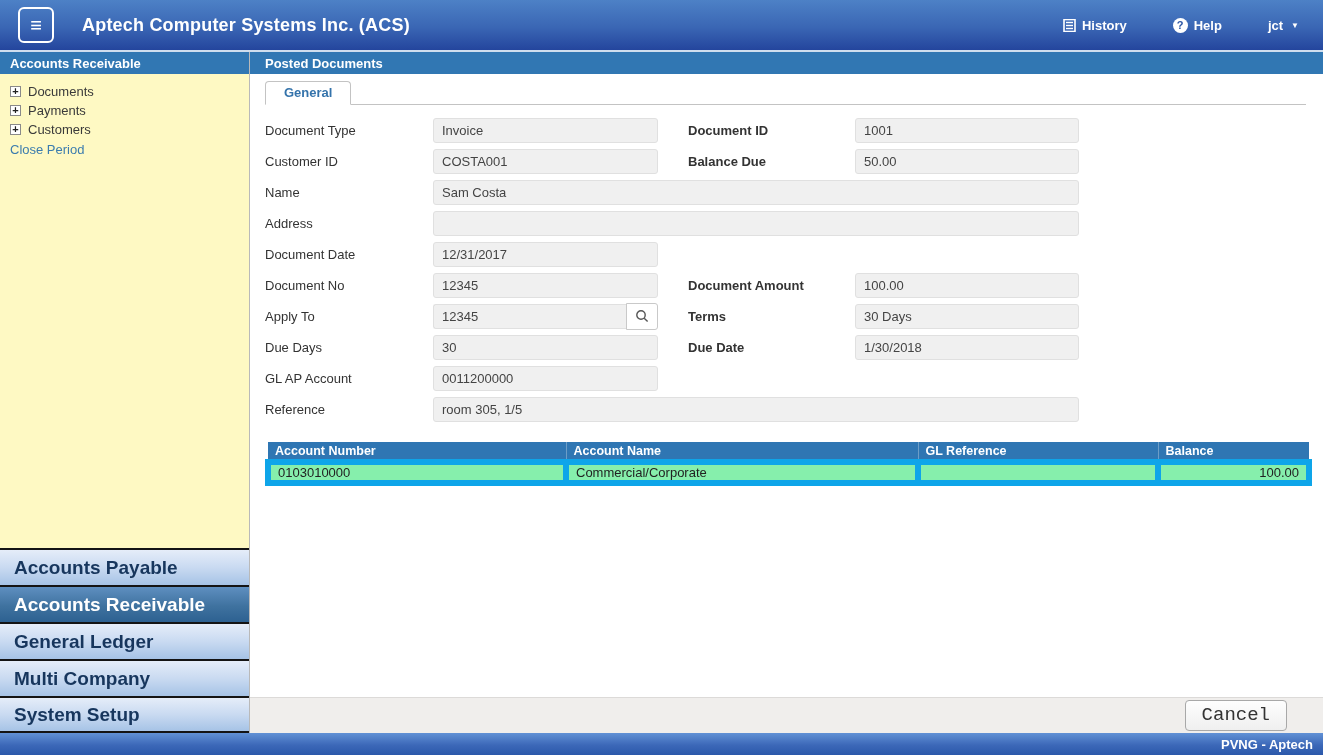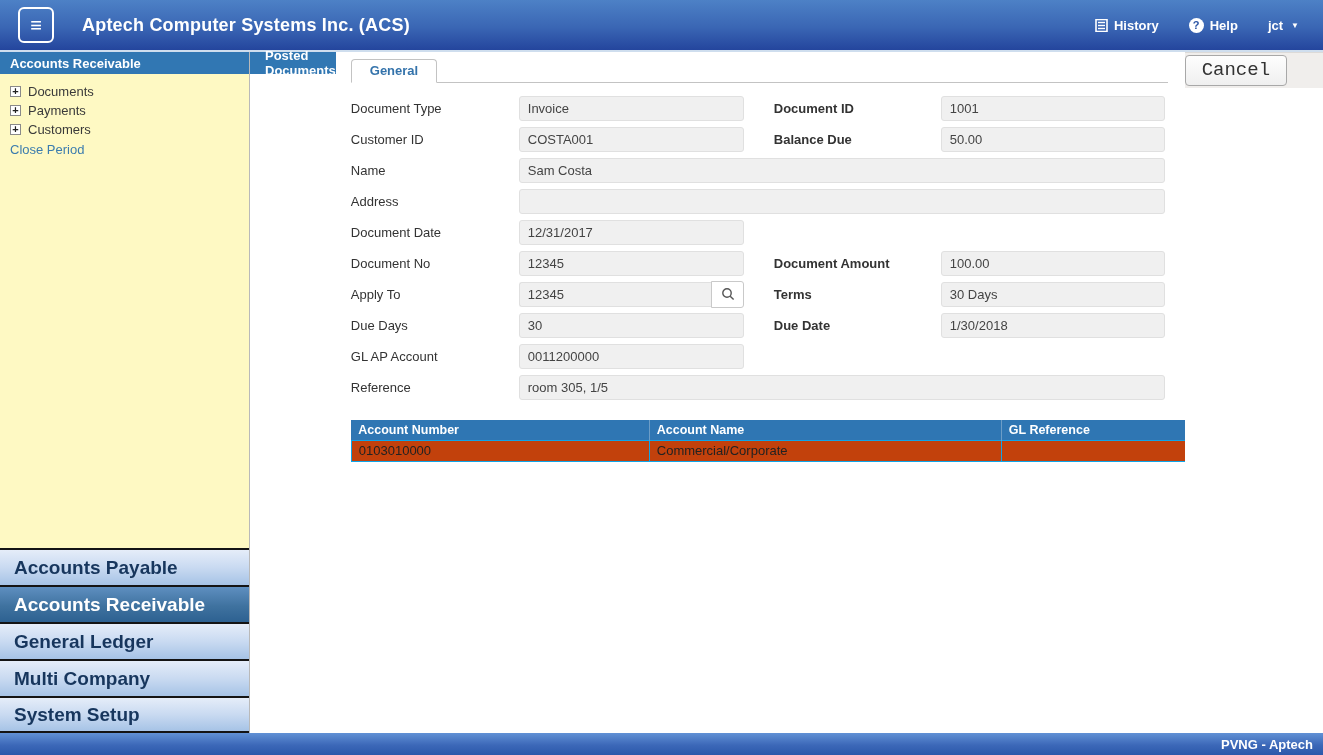--- a/index.html
+++ b/index.html
@@ -7,21 +7,21 @@
   body { font-family: "Liberation Sans", sans-serif; background:#fff; }
   .app { width:1323px; height:755px; display:flex; flex-direction:column; overflow:hidden; }
 
   
   .topbar { height:52px; flex:0 0 52px; background:linear-gradient(180deg,#4d81c6 0%,#3a66b4 55%,#24459d 100%);
             border-bottom:2px solid #cfdeee; display:flex; align-items:center; color:#fff; }
   .menu-btn { width:36px; height:36px; margin-left:18px; border:2px solid #fff; border-radius:6px;
               background:transparent; color:#fff; font-size:20px; font-weight:bold; line-height:30px;
               text-align:center; cursor:pointer; }
   .app-title { margin-left:28px; font-size:18px; font-weight:bold; letter-spacing:0.2px; }
-  .topbar-right { margin-left:auto; display:flex; align-items:center; gap:30px; padding-right:24px; font-size:13px; font-weight:bold; }
+  .topbar-right { margin-left:auto; display:flex; align-items:center; gap:46px; padding-right:24px; font-size:13px; font-weight:bold; }
   .top-item { display:flex; align-items:center; gap:6px; cursor:pointer; }
   .help-circle { width:15px; height:15px; border-radius:50%; background:#fff; color:#2a54a4;
                  font-size:11px; font-weight:bold; line-height:15px; text-align:center; display:inline-block; }
   .caret { font-size:8px; margin-left:2px; }
 
   
   .middle { flex:1 1 auto; display:flex; min-height:0; }
 
   
   .sidebar { width:250px; flex:0 0 250px; display:flex; flex-direction:column; border-right:1px solid #b9b9b9; background:#fef9c3; }
@@ -35,21 +35,21 @@
   .link { margin-top:3px; font-size:13px; color:#3b7cae; cursor:pointer; display:inline-block; }
 
   .modules { flex:0 0 auto; display:flex; flex-direction:column; }
   .module { height:37px; display:flex; align-items:center; padding-left:14px; font-size:19px; font-weight:bold;
             color:#17365d; background:linear-gradient(180deg,#e5edf9 0%,#c9daf1 50%,#a6c3e6 100%);
             border-top:2px solid #141414; cursor:pointer; }
   .module:last-child { border-bottom:2px solid #141414; }
   .module.active { background:linear-gradient(180deg,#5e8fc0 0%,#3f729f 55%,#2d6191 100%); color:#fff; }
 
   
-  .main { flex:1 1 auto; display:flex; flex-direction:row; min-width:0;justify-content:space-between; }
+  .main { flex:1 1 auto; display:flex; flex-direction:column; min-width:0;justify-content:space-between; }
   .main .panel-title { padding-left:15px; }
   .content { flex:1 1 auto; background:#fff; padding:0 17px 0 15px; overflow:hidden; }
 
   .tabstrip { margin-top:7px; border-bottom:1px solid #c3c3c3; display:flex; }
   .tab { padding:3px 18px 4px 18px; font-size:13px; font-weight:bold; color:#3473ab; background:#fff;
          border:1px solid #c3c3c3; border-bottom:none; border-radius:4px 4px 0 0; margin-bottom:-1px;
          position:relative; cursor:pointer; }
   .tab.active { background:#fff; border-bottom:1px solid #fff; }
 
   .form { margin-top:13px; }
@@ -64,21 +64,21 @@
            font-size:13px; color:#444; padding:0 8px; font-family:inherit; }
   .ctl .field.with-btn { border-radius:3px 0 0 3px; border-right:none; }
   .search-btn { width:38px; height:27px; margin-top:-1px; background:#fff; border:1px solid #c9c9c9;
                 border-radius:0 3px 3px 0; display:flex; align-items:center; justify-content:center; cursor:pointer; }
 
   
   .grid { margin-top:20px; width:100%; border-collapse:collapse; table-layout:fixed; font-size:13px; }
   .grid th { background:#2f76b3; color:#fff; text-align:left; font-weight:bold; font-size:12.5px;
              height:20px; padding:1px 7px; border-left:1px solid #6c9dc7; }
   .grid th:first-child { border-left:none; }
-  .grid td { background:#c2410c; border:1px solid #0ea5e9; padding:0 7px; height:21px; color:#222; }
+  .grid td { background:#86efac; border:6px solid #0ea5e9; padding:0 7px; height:21px; color:#222; }
   .grid td.num { text-align:right; }
 
   
   .actionbar { flex:0 0 36px; height:36px; background:#f0eeec; border-top:1px solid #dcdad8;
                display:flex; align-items:center; justify-content:flex-end; padding-right:36px; }
   .btn { padding:3px 16px 4px 16px; font-size:19px; color:#333; background:linear-gradient(180deg,#fefefe,#efefef);
          border:1px solid #a8a8a8; border-radius:4px; cursor:pointer; font-family:Liberation Mono, monospace; }
   .footer { flex:0 0 22px; height:22px; background:linear-gradient(180deg,#6191d5 0%,#3c68b8 55%,#2b58aa 100%);
             color:#fff; font-size:13px; font-weight:bold; display:flex; align-items:center;
             justify-content:flex-end; padding-right:10px; }

